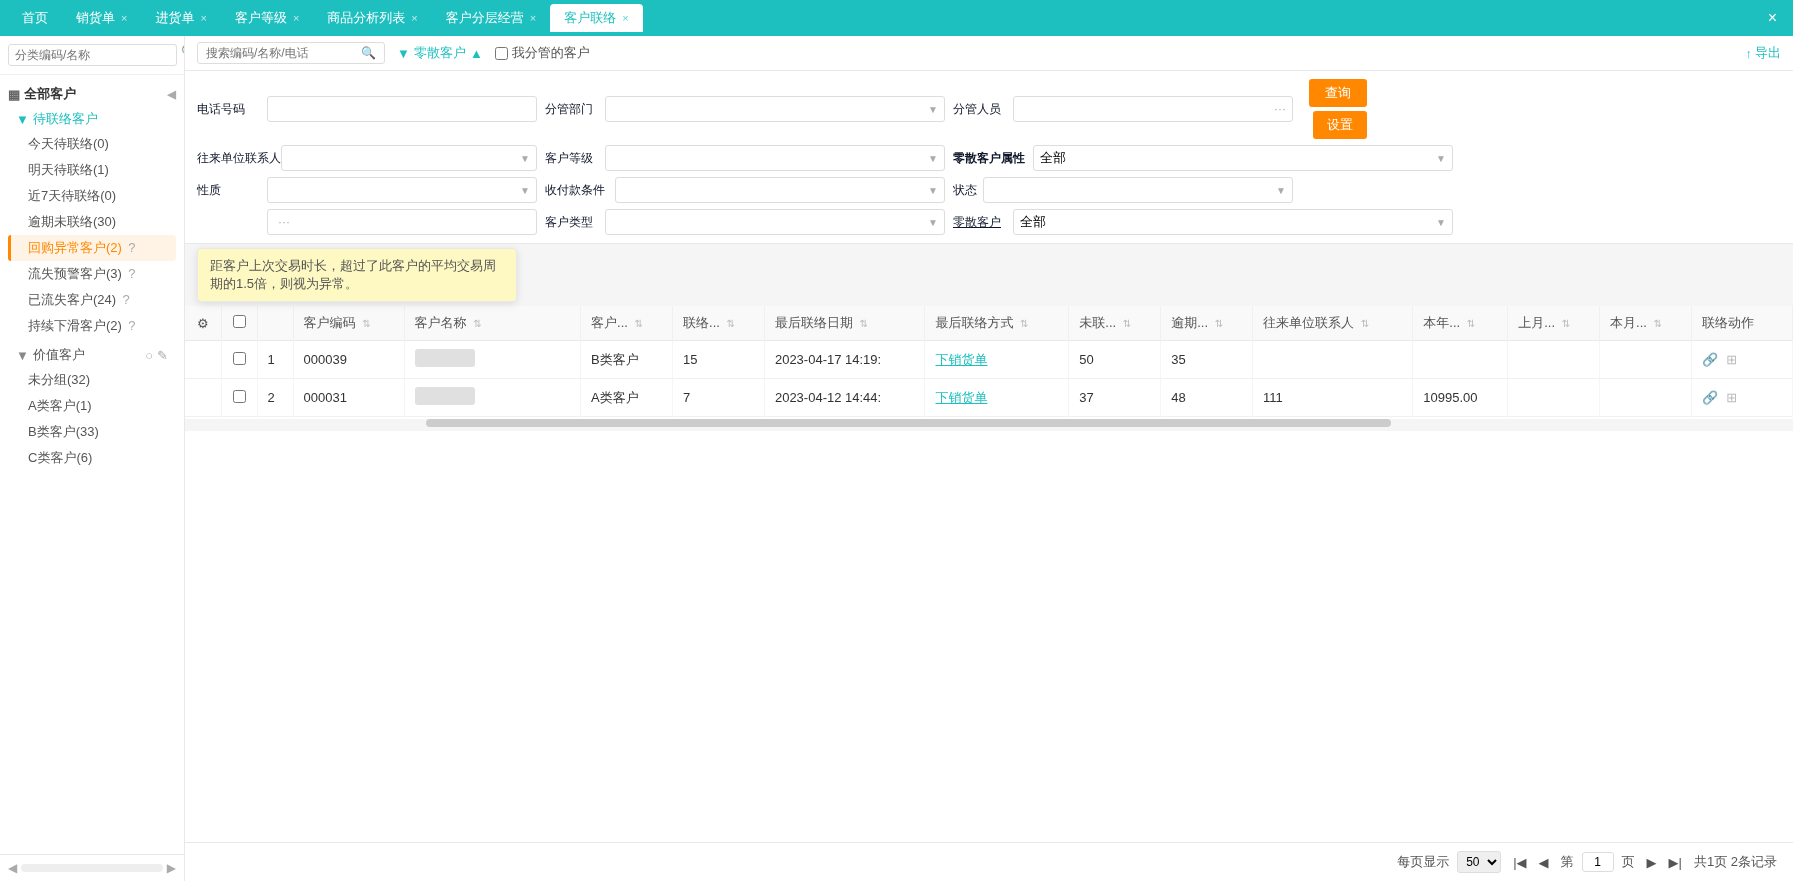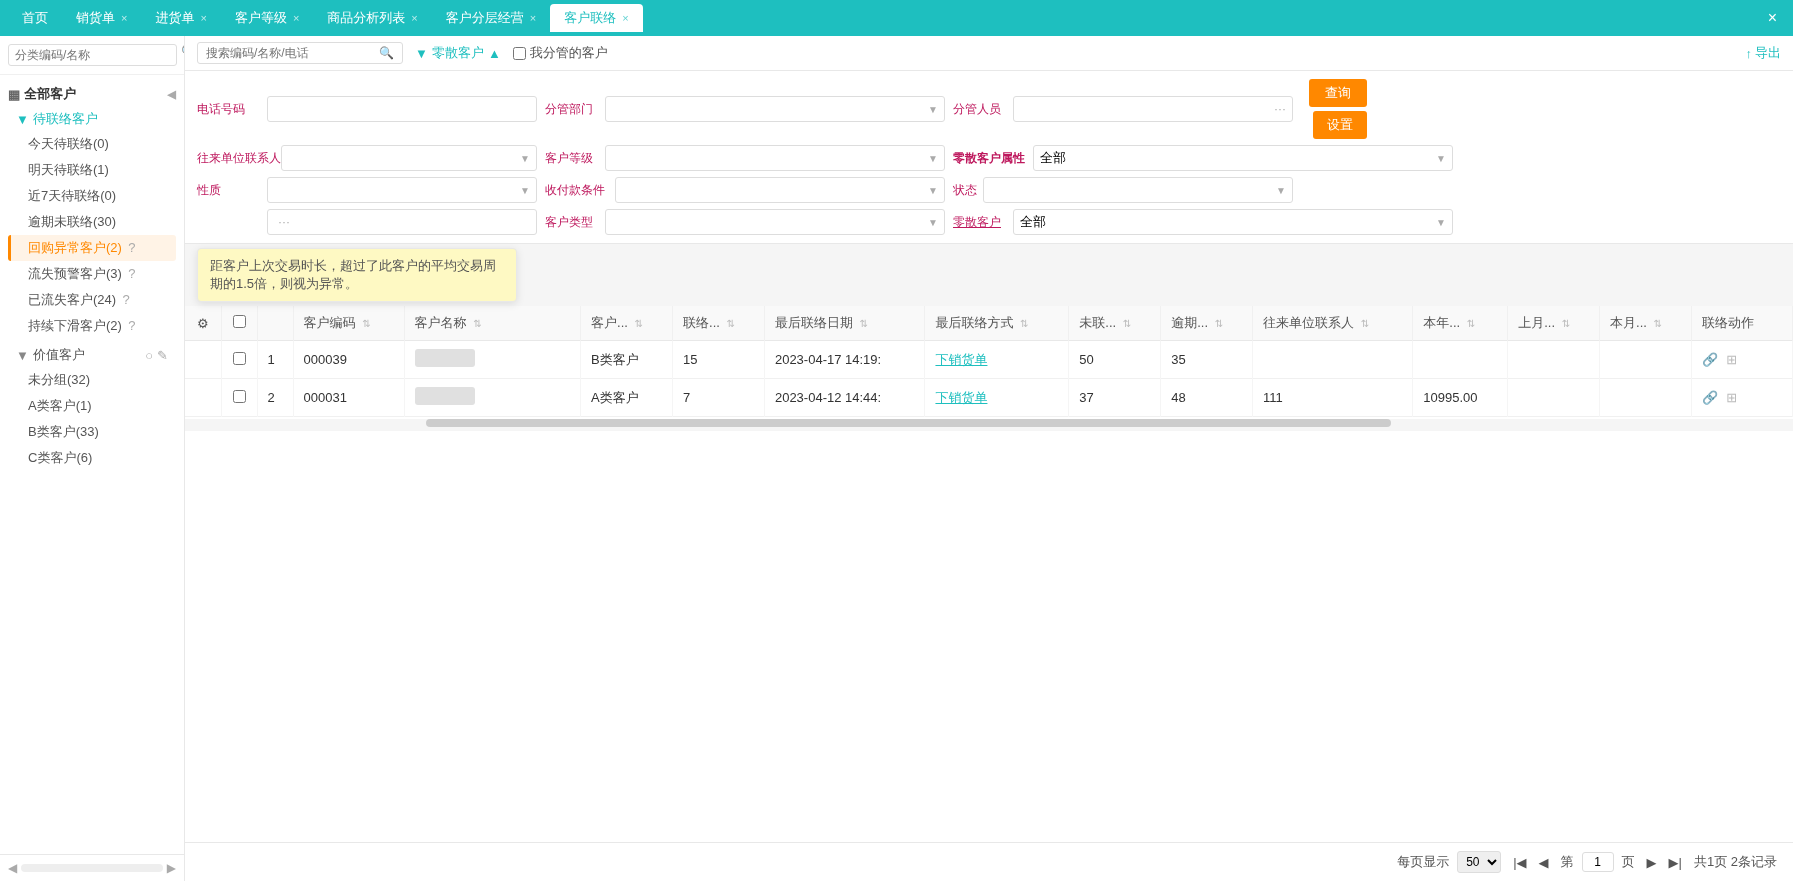--- a/index.html
+++ b/index.html
@@ -149,21 +149,21 @@
       display: flex;
       align-items: center;
       gap: 12px;
     }
     .filter-search {
       display: flex;
       align-items: center;
       border: 1px solid #ddd;
       border-radius: 3px;
       padding: 3px 8px;
-      width: 206px;
+      width: 188px;
     }
     .filter-search input {
       border: none;
       outline: none;
       font-size: 12px;
       width: 160px;
     }
     .filter-search .s-icon { color: #bbb; font-size: 12px; }
     .filter-more {
       display: flex;
@@ -204,21 +204,21 @@
       margin-bottom: 6px;
     }
     .filter-row:last-child { margin-bottom: 0; }
     .filter-field {
       display: flex;
       align-items: center;
       flex: 1;
       max-width: 340px;
     }
     .filter-field label {
-      color: #be185d;
+      color: #0f172a;
       font-size: 12px;
       white-space: nowrap;
       min-width: 70px;
     }
     .filter-input {
       flex: 1;
       border: 1px solid #ddd;
       border-radius: 3px;
       padding: 3px 6px;
       font-size: 12px;

